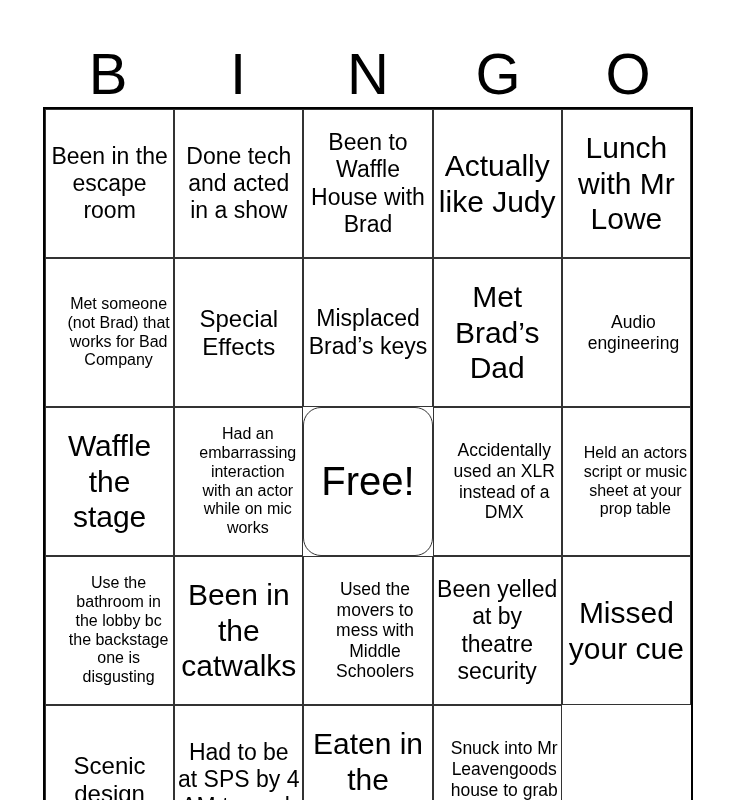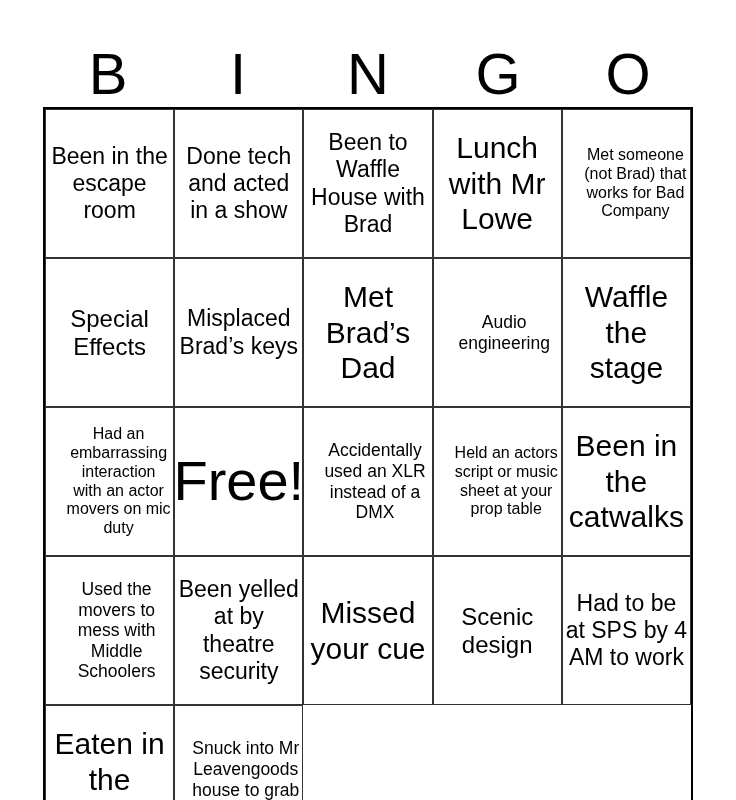--- a/index.html
+++ b/index.html
@@ -52,52 +52,54 @@
       box-sizing: border-box;
       overflow: hidden;
       line-height: 1.18;
       cursor: pointer;
     }
     .s-xs { font-size: 16px; padding-left: 20px; }
     .s-sm { font-size: 17.5px; padding-left: 16px; }
     .s-md { font-size: 23px; }
     .s-lg { font-size: 30px; }
     .s-xl { font-size: 24px; line-height: 1.15; }
-    .s-free { font-size: 56px; }
+    .s-free { font-size: 40px; border-radius: 18px; }
   </style>
 </head>
 <body>
 
 <div class="header">
   <div class="header-letter">B</div>
   <div class="header-letter">I</div>
   <div class="header-letter">N</div>
   <div class="header-letter">G</div>
   <div class="header-letter">O</div>
 </div>
 
 <div class="board">
 
   <div class="cell s-md">Been in the escape room</div>
   <div class="cell s-md">Done tech and acted in a show</div>
   <div class="cell s-md">Been to Waffle House with Brad</div>
+  <div class="cell s-lg">Actually like Judy</div>
   <div class="cell s-lg">Lunch with Mr Lowe</div>
 
   <div class="cell s-xs">Met someone (not Brad) that works for Bad Company</div>
   <div class="cell s-xl">Special Effects</div>
   <div class="cell s-md">Misplaced Brad’s keys</div>
   <div class="cell s-lg">Met Brad’s Dad</div>
   <div class="cell s-sm">Audio engineering</div>
 
   <div class="cell s-lg">Waffle the stage</div>
-  <div class="cell s-xs">Had an embarrassing interaction with an actor movers on mic duty</div>
+  <div class="cell s-xs">Had an embarrassing interaction with an actor while on mic works</div>
   <div class="cell s-free">Free!</div>
   <div class="cell s-sm">Accidentally used an XLR instead of a DMX</div>
   <div class="cell s-xs">Held an actors script or music sheet at your prop table</div>
 
+  <div class="cell s-xs">Use the bathroom in the lobby bc the backstage one is disgusting</div>
   <div class="cell s-lg">Been in the catwalks</div>
   <div class="cell s-sm">Used the movers to mess with Middle Schoolers</div>
   <div class="cell s-md">Been yelled at by theatre security</div>
 
   <div class="cell s-lg">Missed your cue</div>
   <div class="cell s-xl">Scenic design</div>
   <div class="cell s-md">Had to be at SPS by 4 AM to work</div>
   <div class="cell s-lg">Eaten in the theatre</div>
   <div class="cell s-sm">Snuck into Mr Leavengoods house to grab something</div>
 </div>

